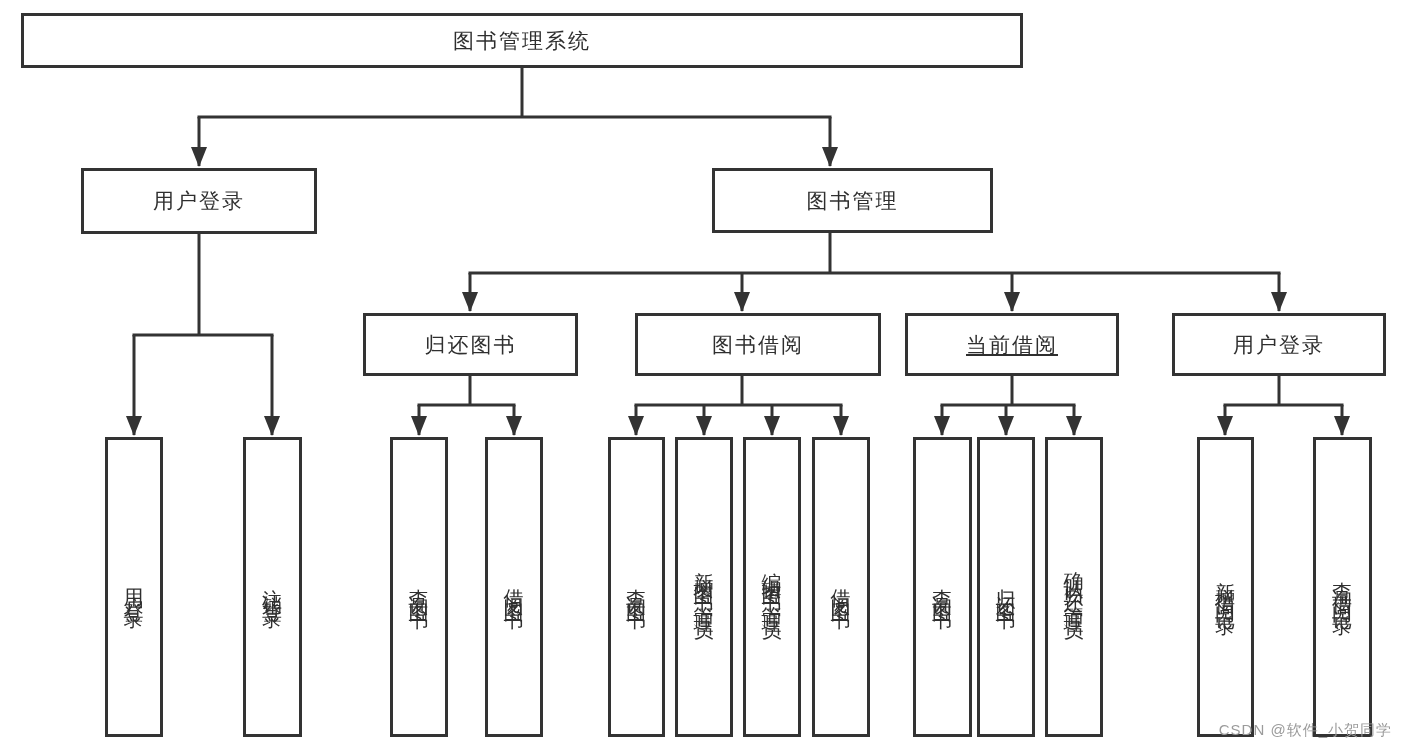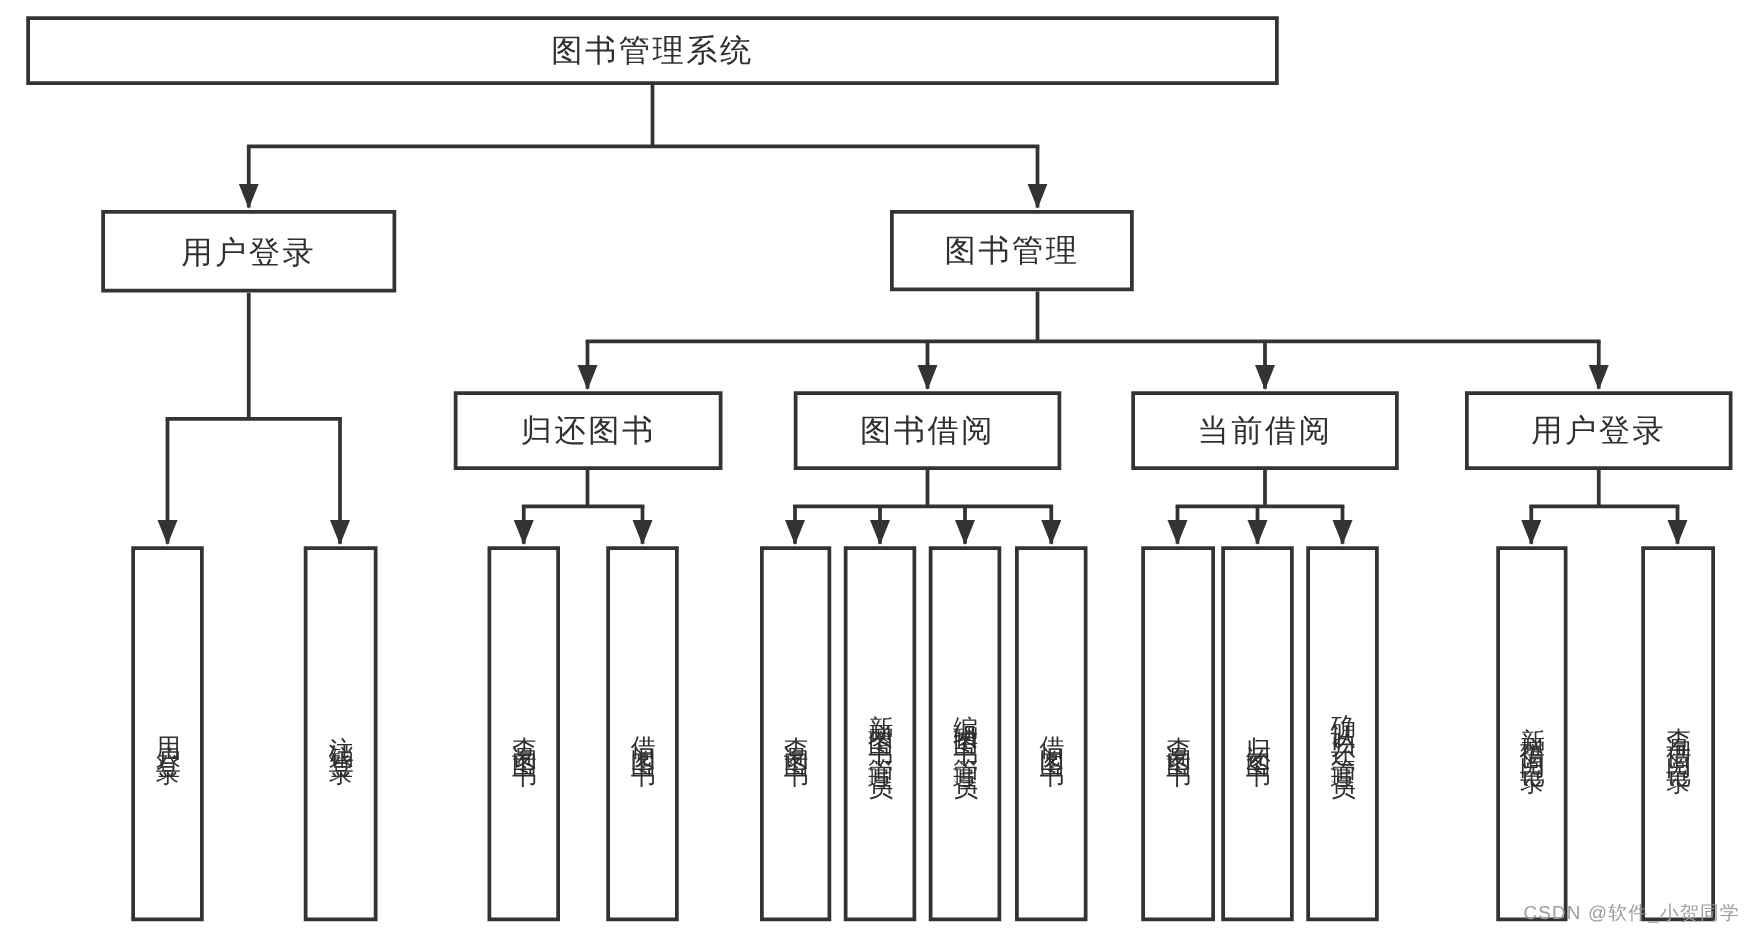--- a/index.html
+++ b/index.html
@@ -26,21 +26,21 @@
     box-sizing: border-box;
     border: 3px solid #333333;
     background: #ffffff;
     color: #2f2f2f;
     display: flex;
     align-items: center;
     justify-content: center;
     z-index: 2;
   }
   .hnode {
-    font-size: 25px;
+    font-size: 21px;
     letter-spacing: 2px;
     white-space: nowrap;
   }
   .vnode {
     writing-mode: vertical-rl;
     text-orientation: mixed;
     font-size: 20px;
     letter-spacing: 7px;
     line-height: 1;
   }
@@ -106,25 +106,25 @@
       <line x1="1279" y1="376" x2="1279" y2="405"></line>
       <line x1="1225" y1="405" x2="1342" y2="405" stroke-linecap="square"></line>
       <line x1="1225" y1="405" x2="1225" y2="435" marker-end="url(#arrow)"></line>
       <line x1="1342" y1="405" x2="1342" y2="435" marker-end="url(#arrow)"></line>
     </g>
   </svg>
 
   <div class="node hnode" style="left:21px; top:13px; width:1002px; height:55px;">图书管理系统</div>
 
   <div class="node hnode" style="left:81px; top:168px; width:236px; height:66px;">用户登录</div>
-  <div class="node hnode" style="left:712px; top:168px; width:195px; height:65px;">图书管理</div>
+  <div class="node hnode" style="left:712px; top:168px; width:281px; height:65px;">图书管理</div>
 
   <div class="node hnode" style="left:363px; top:313px; width:215px; height:63px;">归还图书</div>
-  <div class="node hnode" style="left:635px; top:313px; width:214px; height:63px;">图书借阅</div>
-  <div class="node hnode" style="left:905px; top:313px; width:214px; height:63px;">当前借阅</div>
+  <div class="node hnode" style="left:635px; top:313px; width:246px; height:63px;">图书借阅</div>
+  <div class="node hnode" style="left:905px; top:313px; width:214px; height:63px;text-decoration:underline;">当前借阅</div>
   <div class="node hnode" style="left:1172px; top:313px; width:214px; height:63px;">用户登录</div>
 
   <div class="node vnode" style="left:105px; top:437px; width:58px; height:300px;">用户登录</div>
   <div class="node vnode" style="left:243px; top:437px; width:59px; height:300px;">注销登录</div>
 
   <div class="node vnode" style="left:390px; top:437px; width:58px; height:300px;">查询图书</div>
   <div class="node vnode" style="left:485px; top:437px; width:58px; height:300px;">借阅图书</div>
 
   <div class="node vnode" style="left:608px; top:437px; width:57px; height:300px;">查询图书</div>
   <div class="node vnode" style="left:675px; top:437px; width:58px; height:300px;">新增图书（管理员）</div>

